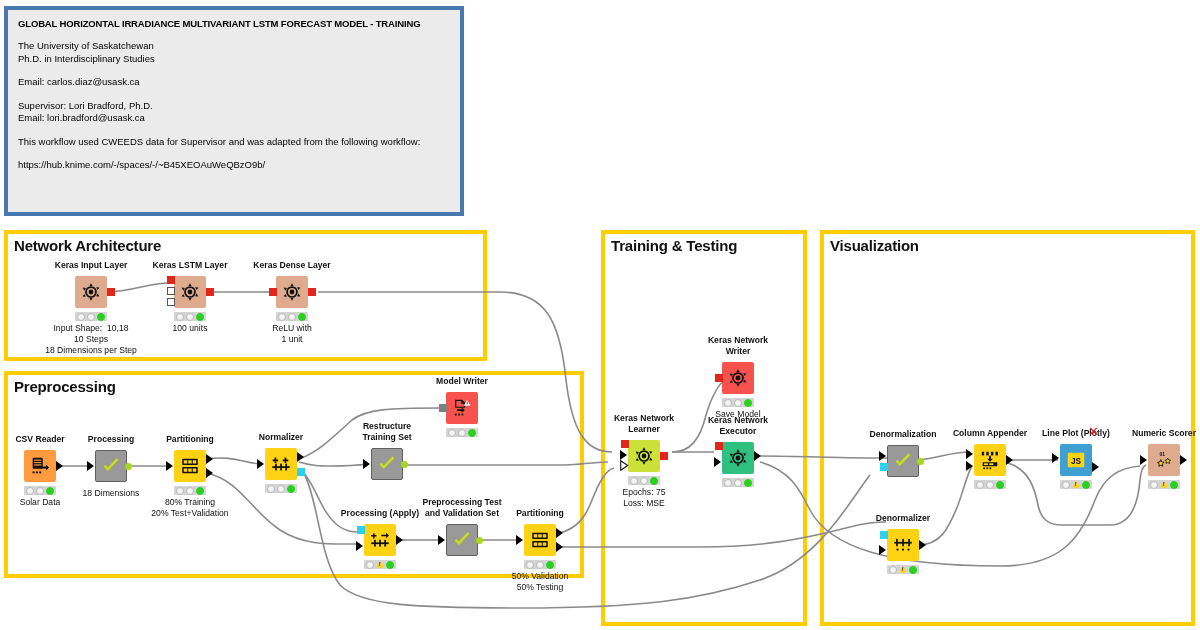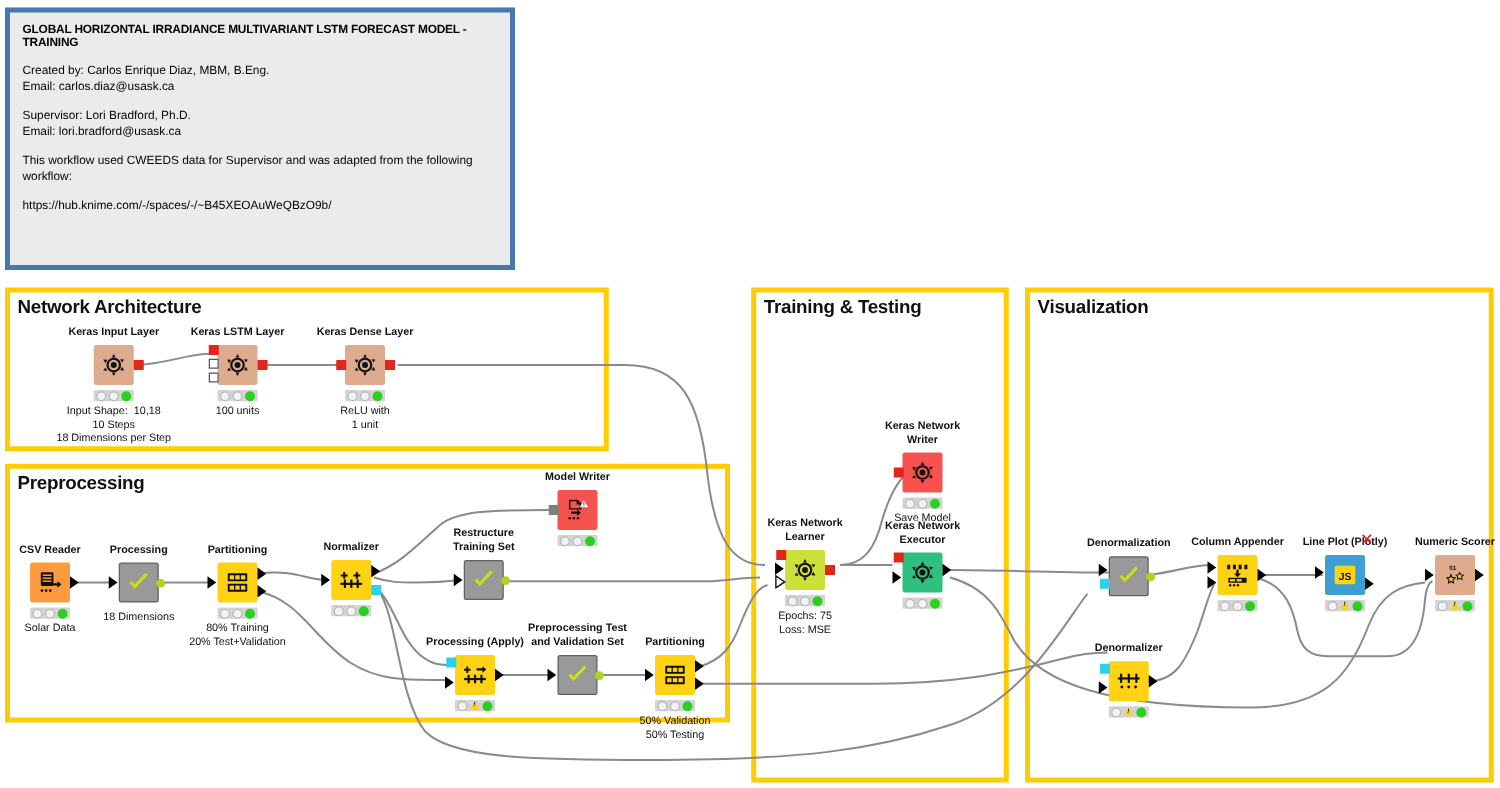--- a/index.html
+++ b/index.html
@@ -9,21 +9,21 @@
   .canvas{position:absolute;inset:0;}
 
   
   .groupbox{position:absolute;box-sizing:border-box;}
   .groupbox.yellow{border:4px solid #FFCC00;background:transparent;}
   .groupbox .gtitle{
       position:absolute;left:6px;top:3px;font-size:15px;font-weight:bold;
       color:#111;letter-spacing:-0.2px;white-space:nowrap;}
 
   
-  .notebox{position:absolute;left:4px;top:6px;width:408px;height:210px;
+  .notebox{position:absolute;left:4px;top:6px;width:460px;height:210px;
            box-sizing:border-box;border:4px solid #4878b0;background:#ebebeb;}
   .notebox .inner{padding:8px 10px;}
   .notebox .ntitle{font-size:9.5px;font-weight:bold;color:#000;margin-bottom:11px;letter-spacing:-0.15px;}
   .notebox p{margin:0 0 11px 0;font-size:9.5px;line-height:12.5px;color:#000;}
   .notebox p.tight{margin-bottom:11px;}
   .notebox p span{display:block;}
 
   
   svg.wires{position:absolute;left:0;top:0;width:1200px;height:630px;pointer-events:none;}
   svg.wires path{fill:none;stroke:#8a8a8a;stroke-width:1.6;}
@@ -87,21 +87,24 @@
 </style>
 </head>
 <body>
 
 <div class="canvas">
 
   <div class="notebox">
     <div class="inner">
       <div class="ntitle">GLOBAL HORIZONTAL IRRADIANCE MULTIVARIANT LSTM FORECAST MODEL - TRAINING</div>
       <p class="tight">
-        <span>Created by: Carlos Enrique Diaz, MBM, B.Eng.</span>
+        <span>The University of Saskatchewan</span>
+        <span>Ph.D. in Interdisciplinary Studies</span>
+      </p>
+      <p class="tight">
         <span>Email: carlos.diaz@usask.ca</span>
       </p>
       <p class="tight">
         <span>Supervisor: Lori Bradford, Ph.D.</span>
         <span>Email: lori.bradford@usask.ca</span>
       </p>
       <p class="tight">This workflow used CWEEDS data for Supervisor and was adapted from the following workflow:</p>
       <p>https://hub.knime.com/-/spaces/-/~B45XEOAuWeQBzO9b/</p>
     </div>
   </div>

